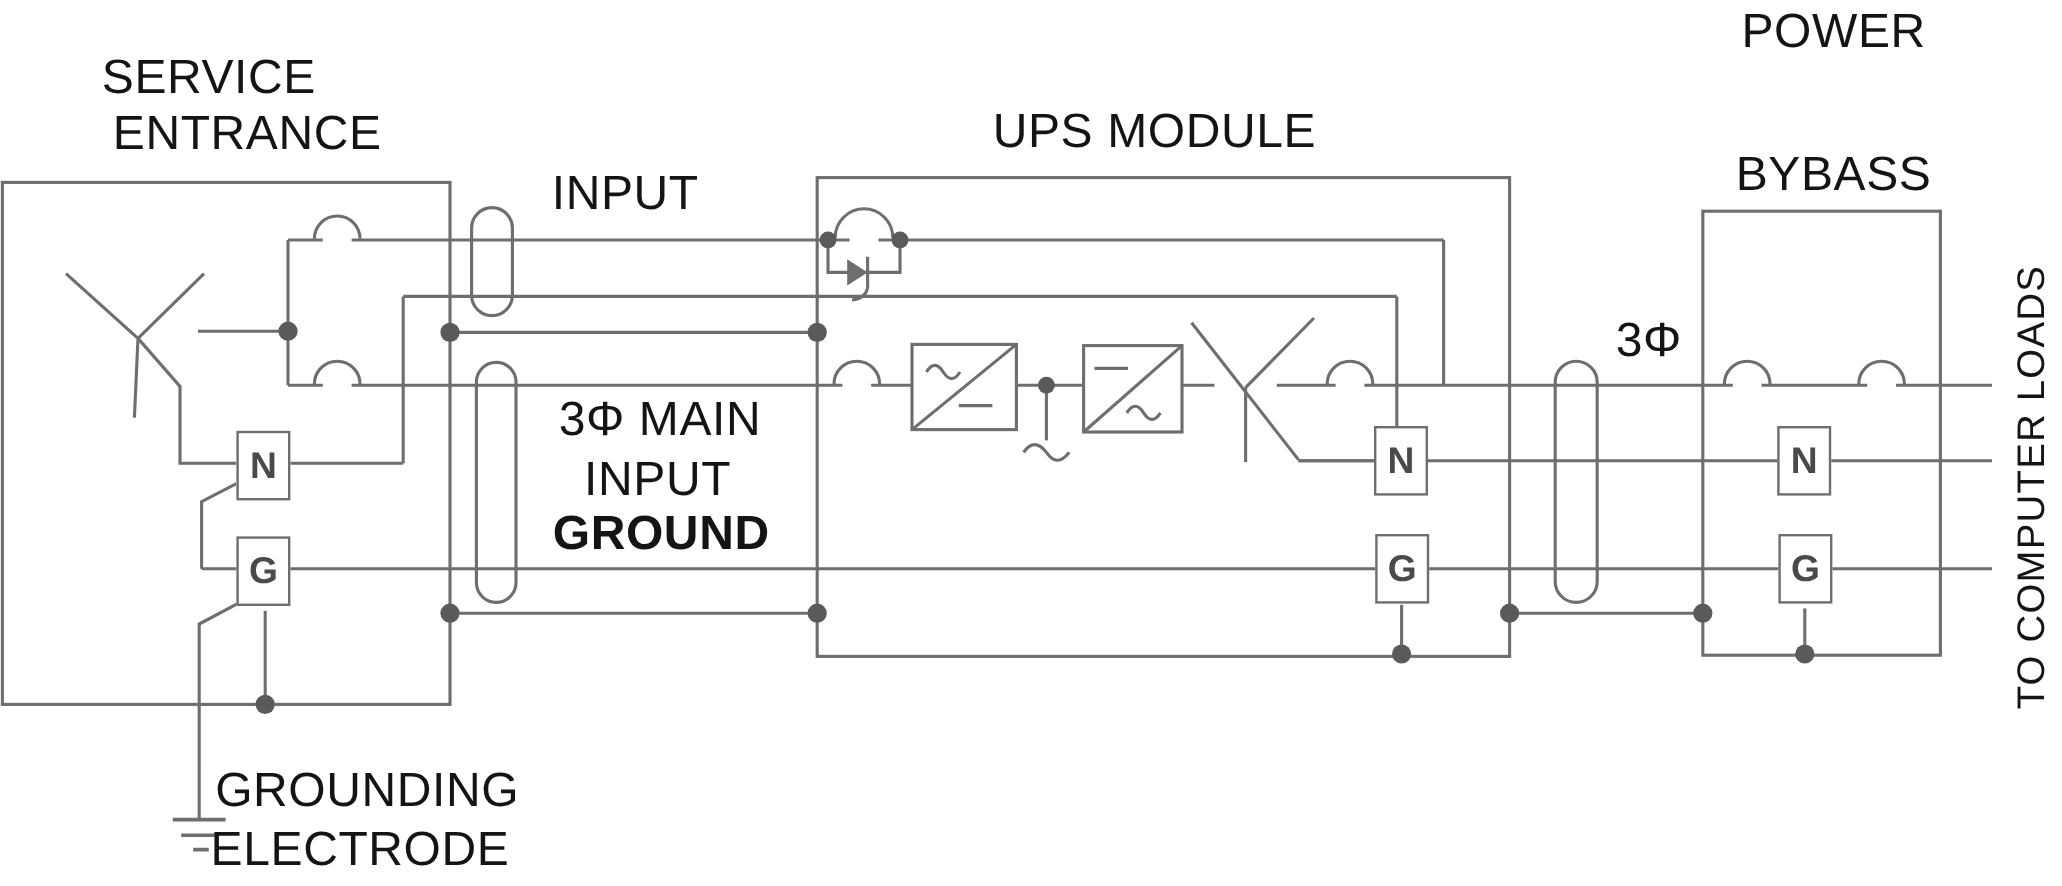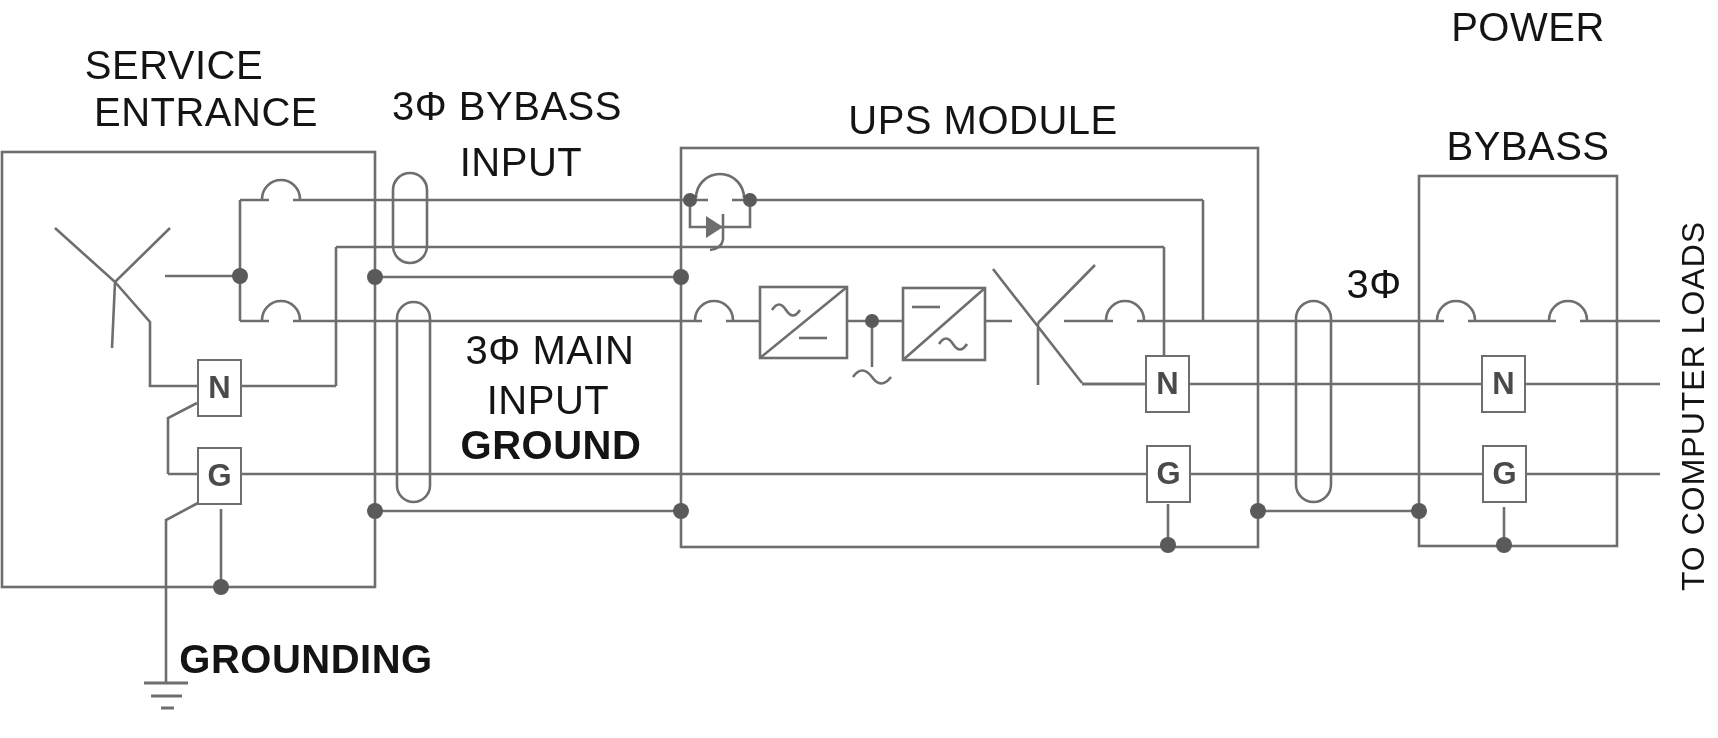--- a/index.html
+++ b/index.html
@@ -108,31 +108,31 @@
   <div class="term" style="left:197px;top:359px;">N</div>
   <div class="term" style="left:197px;top:447px;">G</div>
   <div class="term" style="left:1145px;top:355px;">N</div>
   <div class="term" style="left:1146px;top:445px;">G</div>
   <div class="term" style="left:1481px;top:355px;">N</div>
   <div class="term" style="left:1482px;top:445px;">G</div>
 
   <div class="lbl" style="left:174px;top:65px;">SERVICE</div>
   <div class="lbl" style="left:174px;top:112px;margin-left:32px;">ENTRANCE</div>
 
-  <div class="lbl" style="left:507px;top:106px;">3Φ BYBASS</div>
   <div class="lbl" style="left:521px;top:162px;">INPUT</div>
 
   <div class="lbl" style="left:550px;top:350px;">3Φ MAIN</div>
   <div class="lbl" style="left:548px;top:400px;">INPUT</div>
   <div class="lbl" style="left:551px;top:445px;font-weight:bold;">GROUND</div>
 
-  <div class="lbl" style="left:962px;top:120px;margin-left:21px;">UPS MODULE</div>
+  <div class="lbl" style="left:962px;top:110px;">UPS MODULE</div>
 
   <div class="lbl" style="left:1528px;top:27px;">POWER</div>
   <div class="lbl" style="left:1528px;top:146px;">BYBASS</div>
 
   <div class="lbl bold" style="left:1374px;top:284px;">3Φ</div>
 
   <div class="lbl vert" style="left:1693px;top:406px;">TO COMPUTER LOADS</div>
 
-  <div class="lbl" style="left:306px;top:659px;font-weight:bold;">GROUNDING</div>
+  <div class="lbl" style="left:306px;top:659px;">GROUNDING</div>
+  <div class="lbl" style="left:300px;top:708px;">ELECTRODE</div>
 
 </div>
 
 </body></html>

